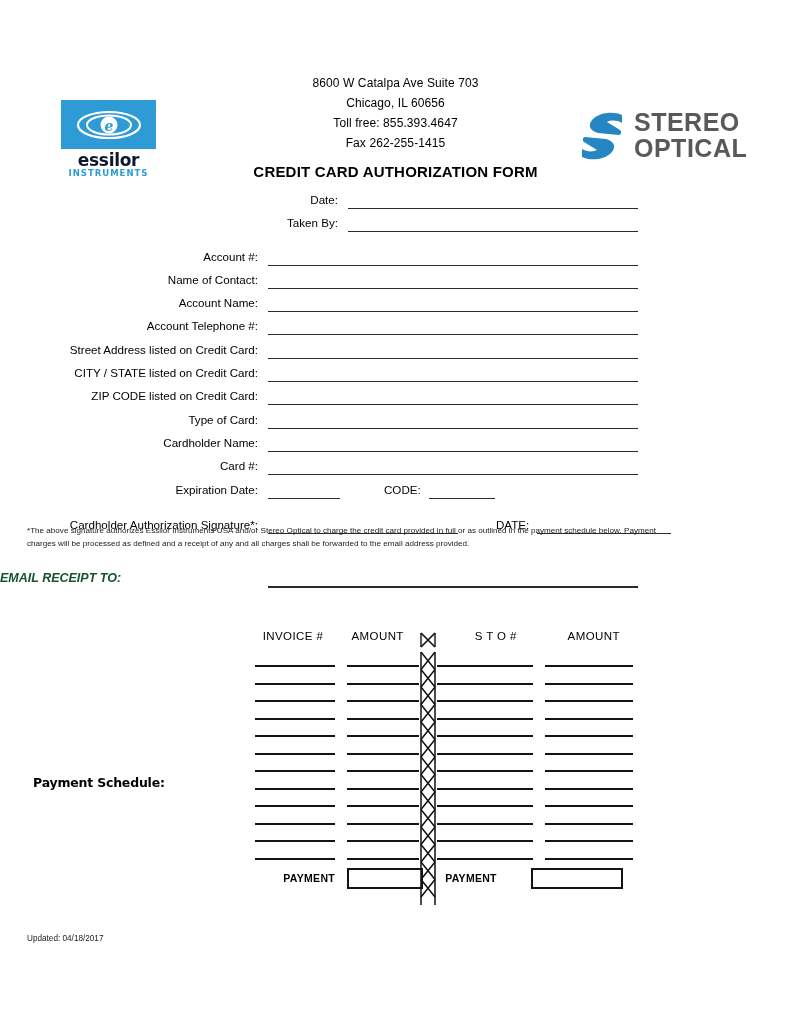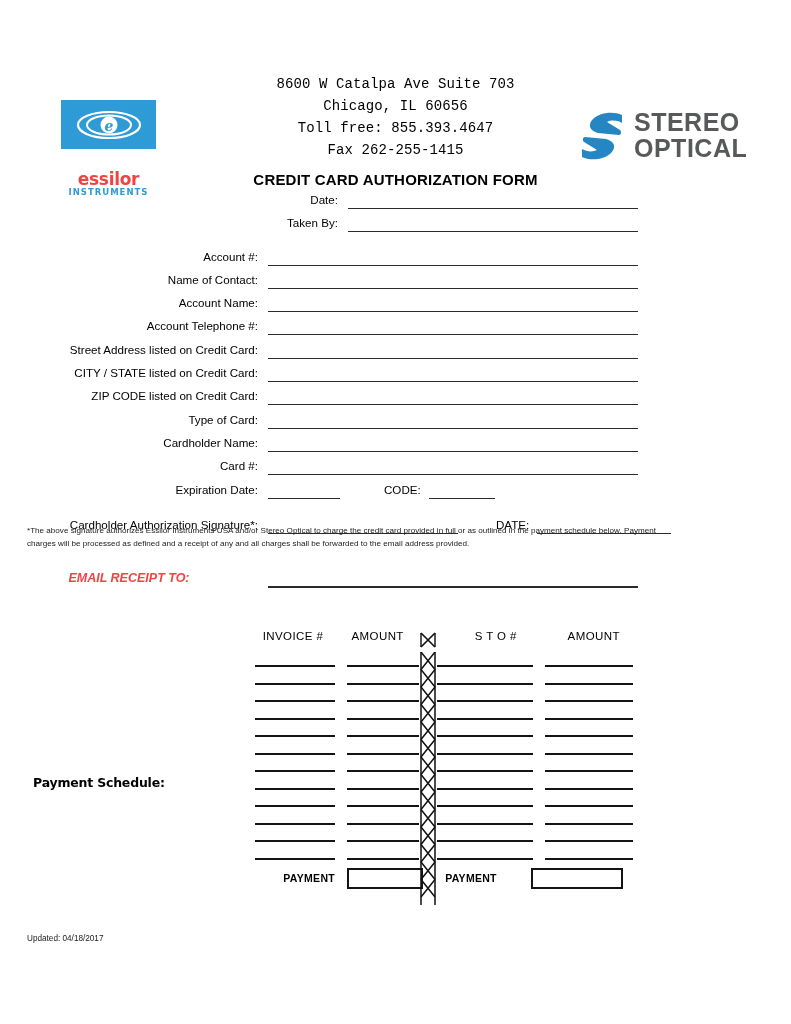--- a/index.html
+++ b/index.html
@@ -27,24 +27,23 @@
     width: 791px;
     text-align: center;
   }
   .company-name {
     font-size: 11.5px;
     font-weight: bold;
     letter-spacing: 0.1px;
     margin-bottom: 7px;
   }
   .addr-line {
-    font-size: 14px;
+    font-size: 12px;
     margin-bottom: 6px;
     letter-spacing: 0.1px;
-    font-family: Liberation Mono, monospace;
   }
   .form-title {
     font-size: 15px;
     font-weight: bold;
     letter-spacing: 0.2px;
     margin-top: 13px;
   }
 
   
   .essilor-logo {
@@ -62,23 +61,23 @@
   }
   .essilor-eye {
     position: absolute;
     left: 50%;
     top: 50%;
     transform: translate(-50%, -50%);
   }
   .essilor-word {
     font-size: 17px;
     font-weight: bold;
-    color: #ef4444;
+    color: #0f172a;
     letter-spacing: -0.3px;
-    margin-top: 20px;
+    margin-top: 1px;
     font-family: "DejaVu Sans", sans-serif;
   }
   .essilor-sub {
     font-size: 8.5px;
     font-weight: bold;
     color: #2e9bd6;
     letter-spacing: 1px;
     margin-top: -2px;
     font-family: "DejaVu Sans", sans-serif;
   }
@@ -176,26 +175,26 @@
   .email-row {
     position: absolute;
     left: 0;
     top: 571px;
     width: 791px;
     display: flex;
     align-items: flex-start;
   }
   .email-label {
     width: 258px;
-    text-align: center;
+    text-align: left;
     padding-right: 10px;
     font-size: 12.5px;
     font-weight: bold;
     font-style: italic;
-    color: #ef4444;
+    color: #14532d;
     line-height: 14px;
     white-space: nowrap;
   }
   .email-line {
     width: 370px;
     border-bottom: 2px solid #2b2b2b;
     height: 15px;
   }
 
   

